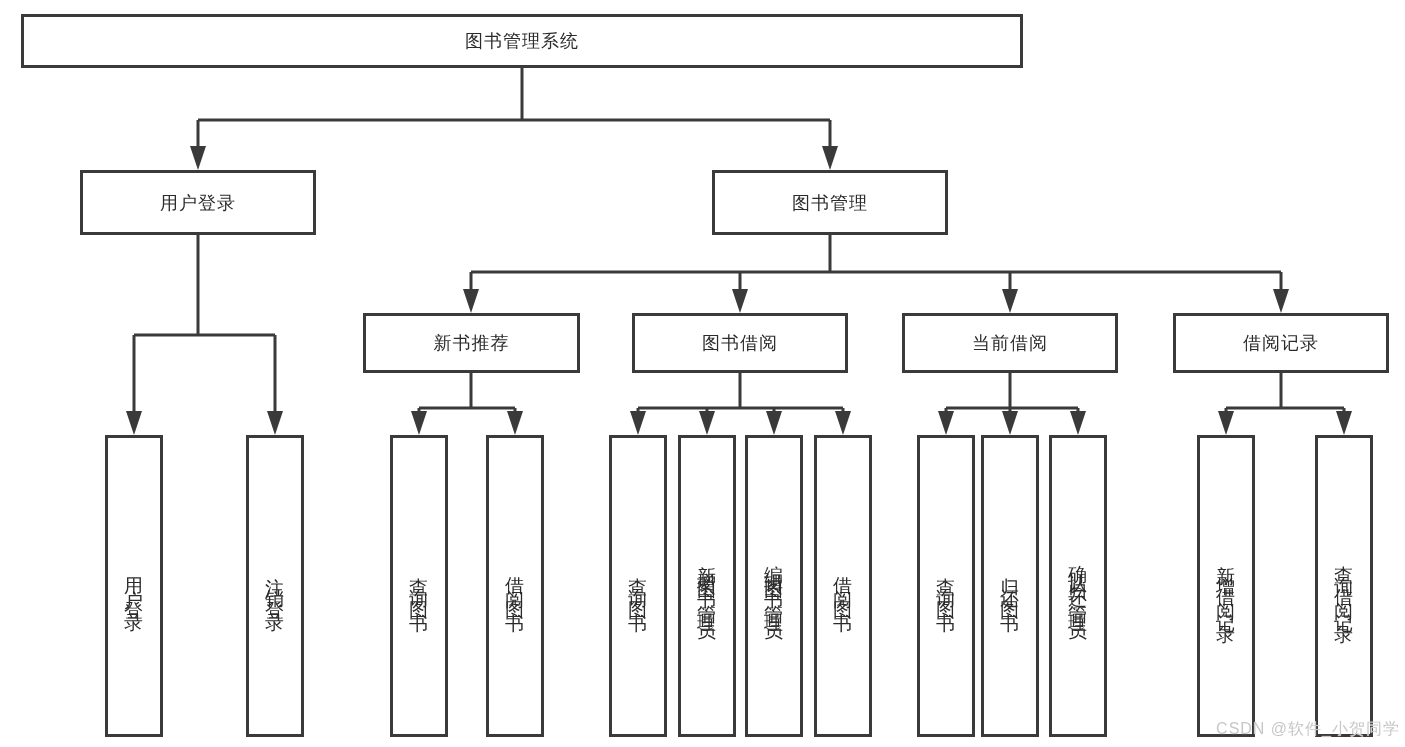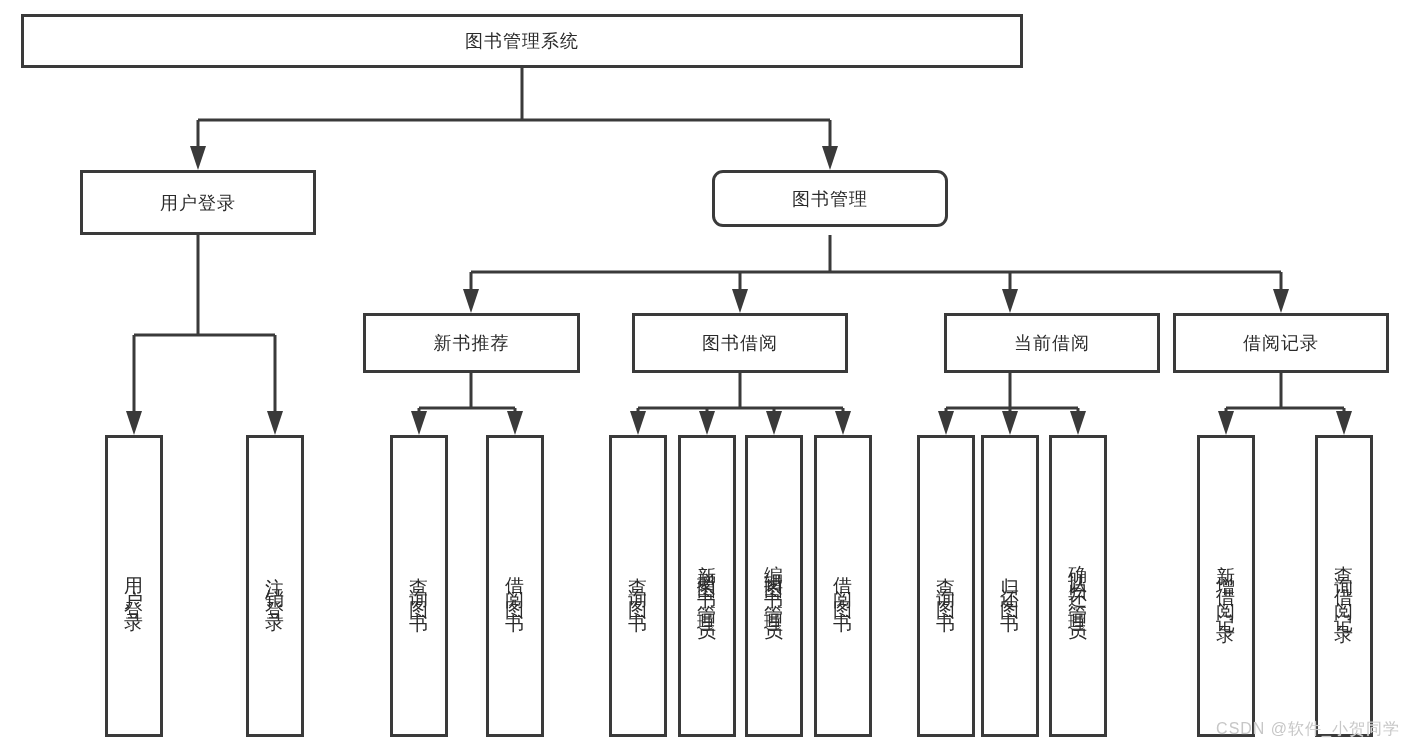--- a/index.html
+++ b/index.html
@@ -17,25 +17,25 @@
     background:#ffffff;
     border:3px solid #3a3a3a;
     display:flex;
     align-items:center;
     justify-content:center;
     color:#2b2b2b;
   }
   .hbox{font-size:18px;letter-spacing:1px;}
   .root{left:21px;top:14px;width:1002px;height:54px;}
   .l2a{left:80px;top:170px;width:236px;height:65px;}
-  .l2b{left:712px;top:170px;width:236px;height:57px;border-radius:11px;}
+  .l2b{left:712px;top:170px;width:236px;height:65px;}
   .l3{top:313px;height:60px;}
   .l3a{left:363px;width:217px;}
   .l3b{left:632px;width:216px;}
-  .l3c{left:944px;width:216px;}
+  .l3c{left:902px;width:216px;}
   .l3d{left:1173px;width:216px;align-items:center;}
   .leaf{top:435px;height:302px;width:58px;}
   .leaf span{
     writing-mode:vertical-rl;
     font-size:19px;
     letter-spacing:12px;
     line-height:1;
     white-space:nowrap;
   }
   .leaf.long span{letter-spacing:8px;}

